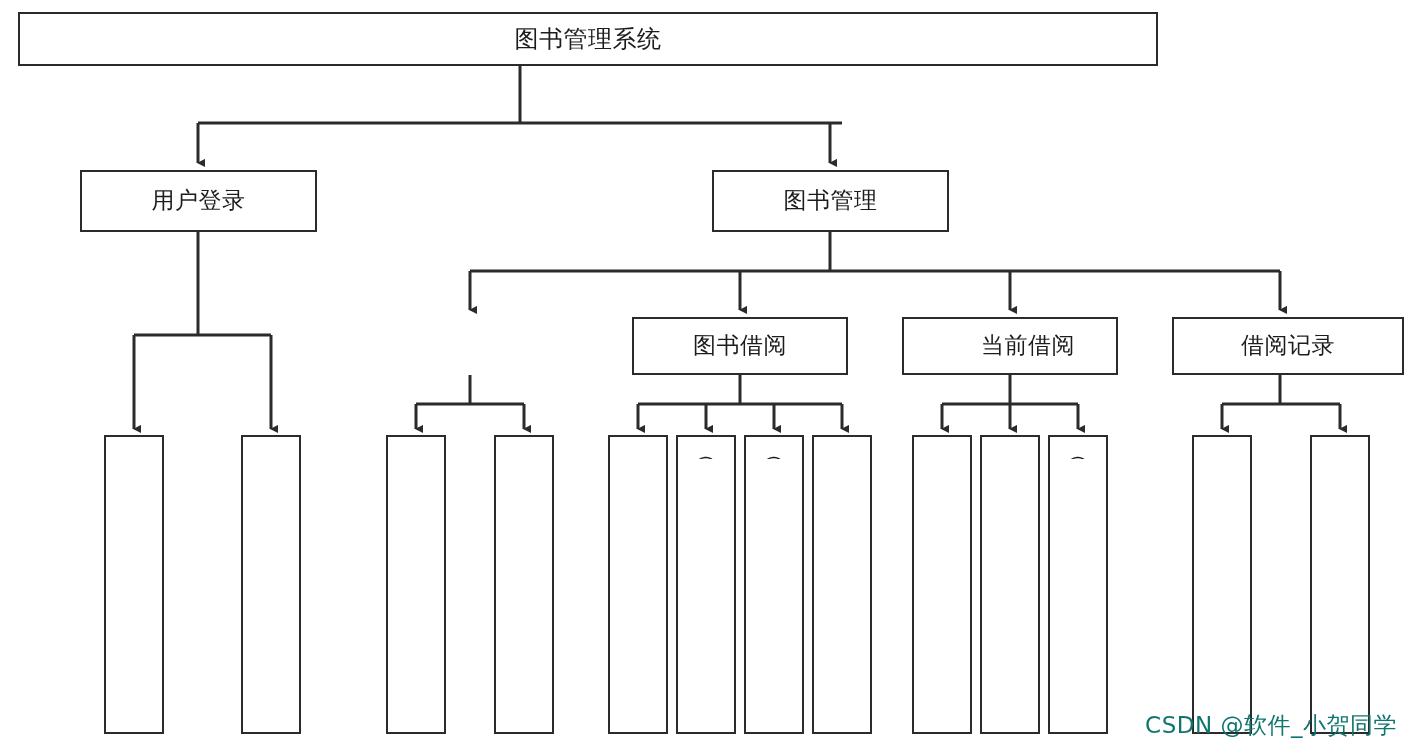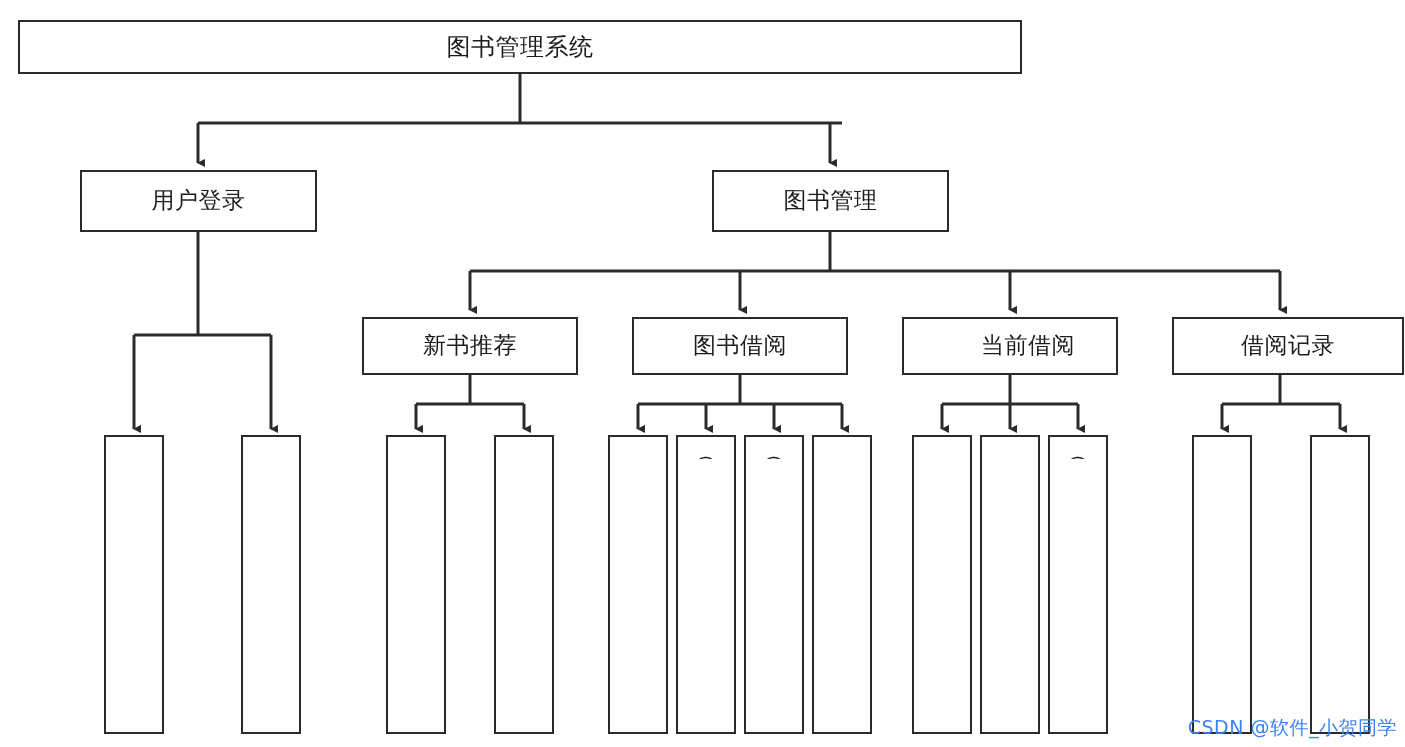--- a/index.html
+++ b/index.html
@@ -63,22 +63,22 @@
     max-height: 100%;
     overflow: hidden;
   }
   .node.v.toptext {
     align-items: flex-start;
   }
   .watermark {
     position: absolute;
     right: 8px;
     bottom: 6px;
-    font-size: 19px;
-    color: #3b82f6;
+    font-size: 23px;
+    color: #0f766e;
     white-space: nowrap;
     letter-spacing: 0.5px;
   }
 </style>
 </head>
 <body>
 
 <div id="canvas">
 
   <svg id="wires" viewBox="0 0 1405 747" xmlns="http://www.w3.org/2000/svg">
@@ -126,34 +126,31 @@
       <path d="M1010,404 L1010,429" marker-end="url(#arrow)"></path>
       <path d="M1078,404 L1078,429" marker-end="url(#arrow)"></path>
 
       <path d="M1280,375 L1280,404"></path>
       <path d="M1222,404 L1340,404"></path>
       <path d="M1222,404 L1222,429" marker-end="url(#arrow)"></path>
       <path d="M1340,404 L1340,429" marker-end="url(#arrow)"></path>
     </g>
   </svg>
 
-  <div class="node h root" style="left:18px; top:12px; width:1004px; height:54px;margin-top:8px;">
+  <div class="node h root" style="left:18px; top:12px; width:1140px; height:54px;">
     <span class="node-label">图书管理系统</span>
   </div>
 
   <div class="node h" style="left:80px; top:170px; width:237px; height:62px;">
     <span class="node-label">用户登录</span>
   </div>
   <div class="node h" style="left:712px; top:170px; width:237px; height:62px;justify-content:center;">
     <span class="node-label">图书管理</span>
   </div>
 
-  <div class="node h" style="left:362px; top:317px; width:216px; height:58px;">
-    <span class="node-label">新书推荐</span>
-  </div>
   <div class="node h" style="left:632px; top:317px; width:216px; height:58px;">
     <span class="node-label">图书借阅</span>
   </div>
   <div class="node h" style="left:902px; top:317px; width:216px; height:58px;padding-left:36px;">
     <span class="node-label">当前借阅</span>
   </div>
   <div class="node h" style="left:1172px; top:317px; width:232px; height:58px;">
     <span class="node-label">借阅记录</span>
   </div>
 

